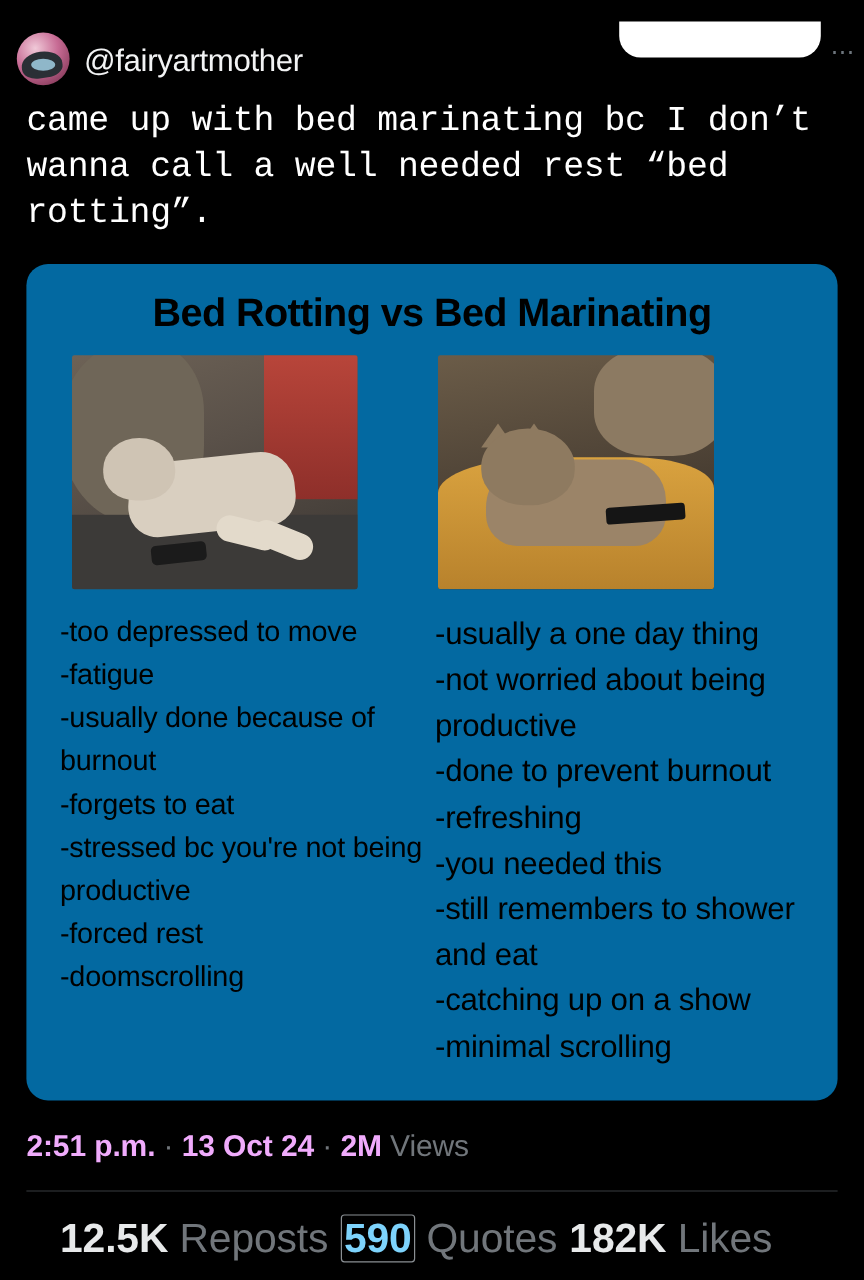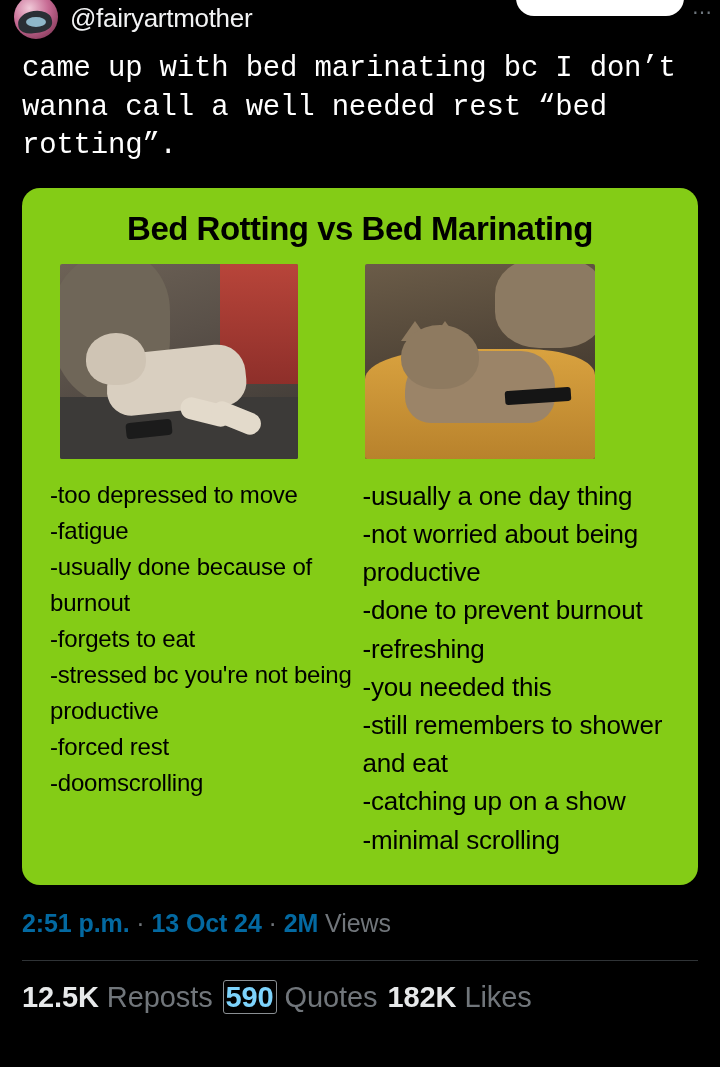--- a/index.html
+++ b/index.html
@@ -21,20 +21,21 @@
     background: #000000;
   }
 
   
   .header {
     display: flex;
     align-items: center;
     height: 44px;
     padding: 0 14px;
     position: relative;
+    margin-top: 32px;
   }
   .avatar {
     width: 44px;
     height: 44px;
     border-radius: 50%;
     background: radial-gradient(circle at 35% 30%, #f0c9d8 0%, #c76b94 45%, #6d2744 100%);
     position: relative;
     overflow: hidden;
     flex: 0 0 auto;
     margin-top: -10px;
@@ -85,21 +86,21 @@
     font-size: 29px;
     line-height: 1.33;
     color: #ffffff;
     letter-spacing: -0.2px;
     font-family: Liberation Mono, monospace;
   }
 
   
   .card {
     margin: 22px 22px 0 22px;
-    background: #84cc16;
+    background: #0369a1;
     border-radius: 18px;
     color: #000000;
     padding: 18px 20px 26px 20px;
     box-sizing: border-box;
   }
   .card-title {
     text-align: center;
     font-size: 33px;
     font-weight: bold;
     color: #000000;
@@ -237,42 +238,43 @@
   .list-right { padding-left: 2px; }
 
   
   .meta {
     padding: 24px 22px 0 22px;
     font-size: 25px;
     color: #71767b;
     letter-spacing: -0.1px;
   }
   .meta .strong {
-    color: #0369a1;
+    color: #f0abfc;
     font-weight: bold;
     text-align: center;
   }
   .meta .dot { color: #71767b; }
 
   .divider {
     height: 1px;
     background: #2f3336;
     margin: 22px 22px 0 22px;
   }
 
   
   .stats {
     padding: 20px 22px 0 22px;
-    font-size: 29px;
+    font-size: 34px;
     color: #71767b;
     letter-spacing: -0.1px;
     display: flex;
     align-items: flex-end;
     gap: 10px;
     flex-wrap: wrap;
+    margin-left: 28px;
   }
   .stats .num {
     color: #e7e9ea;
     font-weight: bold;
   }
   .stats .grp { white-space: nowrap; }
   .stats .boxed {
     color: #7dd3fc;
     font-weight: bold;
     border: 1px solid #8a8f93;

